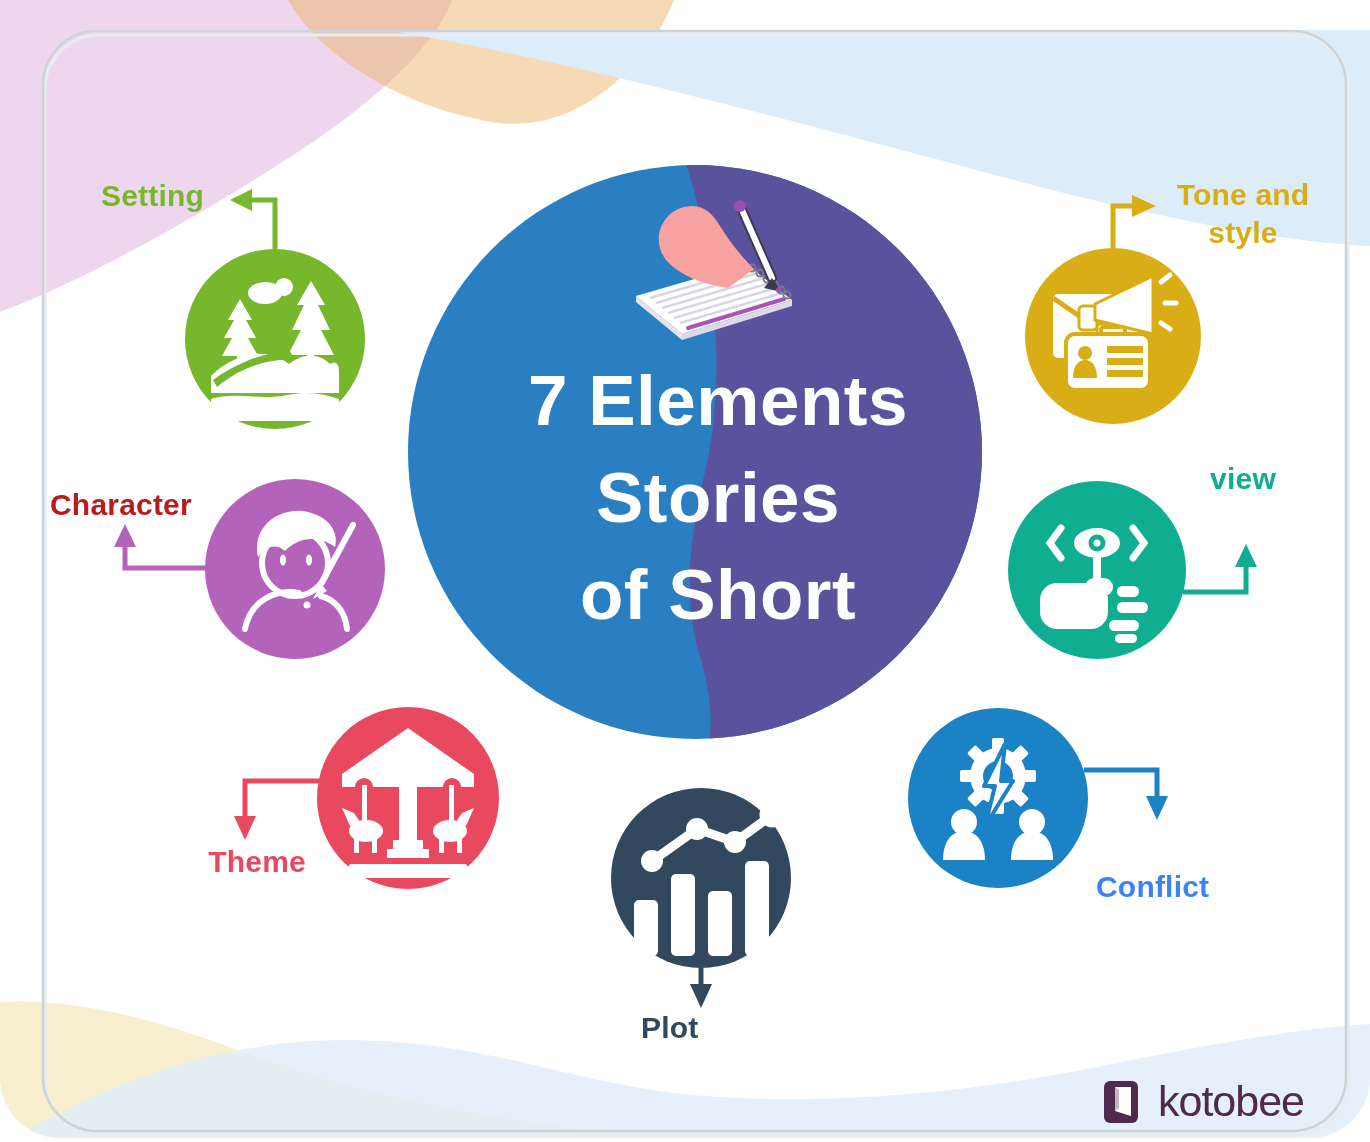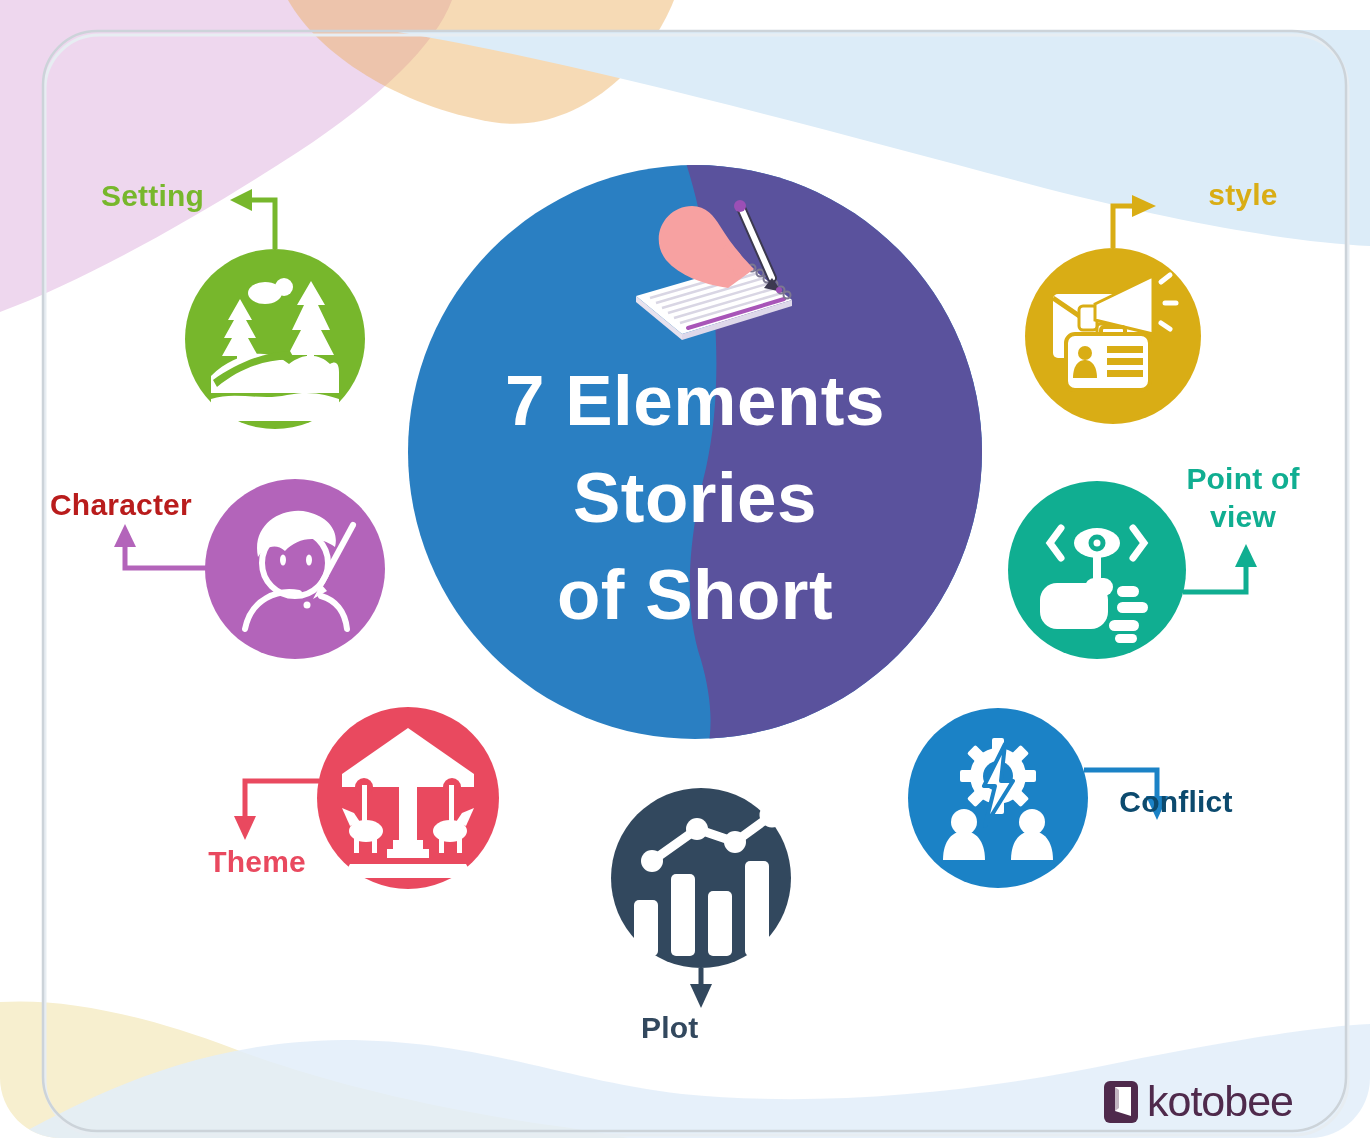--- a/index.html
+++ b/index.html
@@ -13,32 +13,32 @@
   .layer{position:absolute;left:0;top:0;width:1370px;height:1142px;}
   .lbl{
     position:absolute;
     font-weight:700;
     font-size:30px;
     line-height:36px;
     letter-spacing:.2px;
   }
   .title{
     position:absolute;
-    left:445px;top:352px;width:500px;
+    left:468px;top:352px;width:500px;
     text-align:center;
     color:#ffffff;
     font-size:71px;
     line-height:97px;
     font-weight:700;
     letter-spacing:.5px;
   }
   .brand{
     position:absolute;
     left:1104px;top:1080px;
-    display:flex;align-items:center;gap:9px;
+    display:flex;align-items:center;gap:20px;
   }
   .brand-text{
     font-size:43px;
     font-weight:400;
     letter-spacing:-1px;
     line-height:43px;
   }
 </style>
 </head>
 <body>
@@ -267,28 +267,28 @@
   </div>
 
   <div class="lbl" style="left: 2px; top: 178px; width: 202px; text-align: right; color: rgb(119, 183, 44);">Setting</div>
 
   <div class="lbl" style="left: 50px; top: 487px; width: 220px; text-align: left; color: #b91c1c;">Character</div>
 
   <div class="lbl" style="left: 190px; top: 844px; width: 116px; text-align: right; color: rgb(233, 73, 95);">Theme</div>
 
   <div class="lbl" style="left: 641px; top: 1010px; width: 120px; text-align: left; color: rgb(50, 72, 94);">Plot</div>
 
-  <div class="lbl" style="left: 1096px; top: 784px; width: 160px; text-align: center; color: #0c4a6e;">Conflict</div>
+  <div class="lbl" style="left: 1096px; top: 869px; width: 160px; text-align: left; color: #3b82f6;">Conflict</div>
 
   <div class="lbl" style="left: 1143px; top: 460px; width: 200px; text-align: center; line-height: 38px; color: rgb(16, 174, 145);">
-    <div>Point of</div>
     <div>view</div>
   </div>
 
   <div class="lbl" style="left: 1143px; top: 176px; width: 200px; text-align: center; line-height: 38px; color: rgb(217, 173, 21);">
+    <div>Tone and</div>
     <div>style</div>
   </div>
 
   <div class="brand" style="color: rgb(79, 42, 76);">
     <svg width="34" height="42" viewBox="0 0 34 42">
       <rect x="0" y="0" width="34" height="42" rx="6" fill="currentColor"></rect>
       <path d="M11,6 L27,6 L27,35 L11,30 Z" fill="#ffffff"></path>
       <path d="M11,6 L15,9 L15,27 L11,30 Z" fill="currentColor" opacity="0.35"></path>
     </svg>
     <span class="brand-text">kotobee</span>

